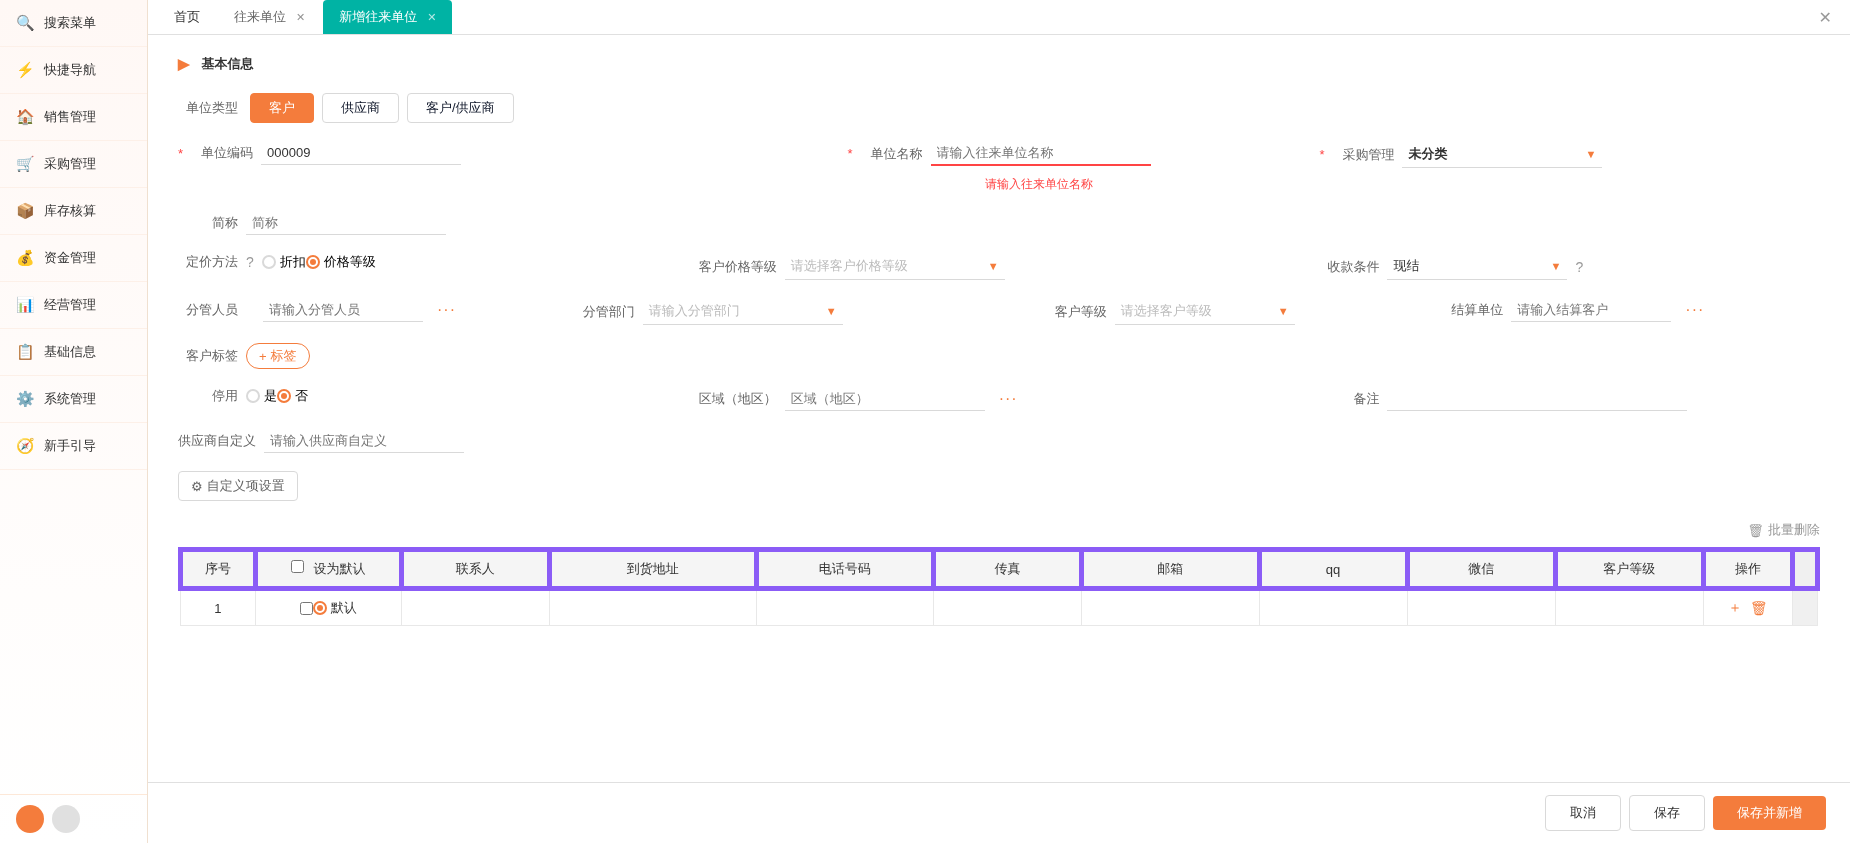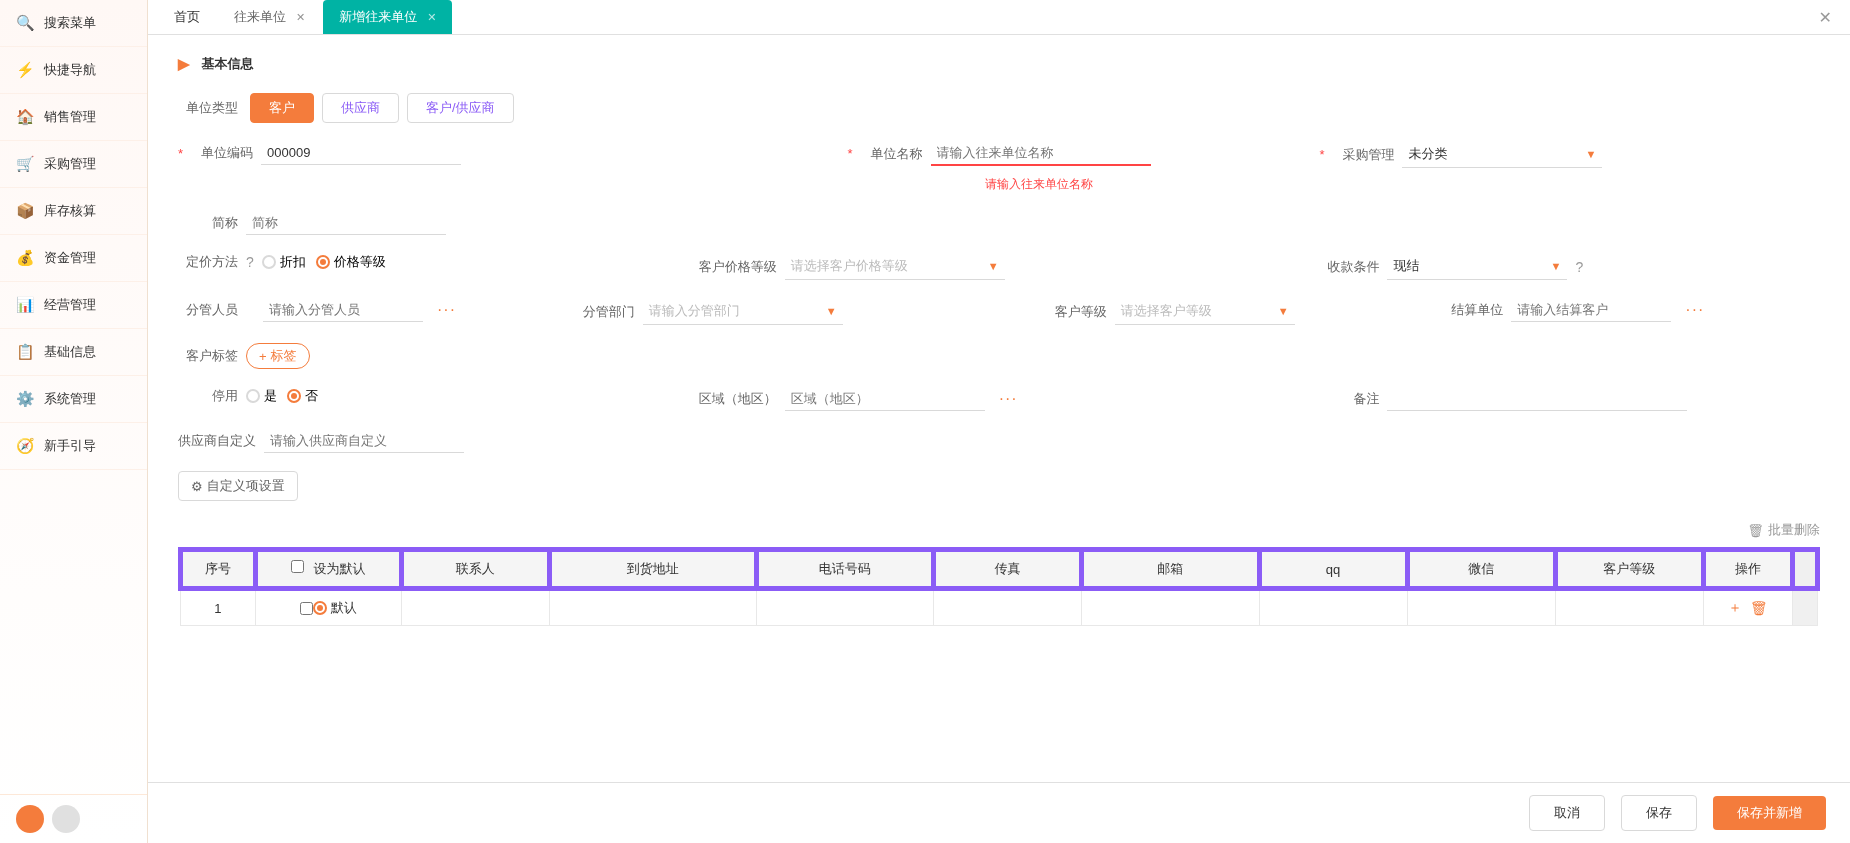--- a/index.html
+++ b/index.html
@@ -138,21 +138,21 @@
 
     
     .type-btn-group { display: flex; gap: 8px; align-items: center; }
     .type-btn {
       padding: 5px 18px;
       border-radius: 4px;
       border: 1px solid #d9d9d9;
       background: #fff;
       cursor: pointer;
       font-size: 13px;
-      color: #8b5cf6;
+      color: #0f172a;
     }
     .type-btn.active { background: #f47c3c; color: #fff; border-color: #f47c3c; }
 
     
     .select-field {
       display: flex;
       align-items: center;
       border: none;
       border-bottom: 1px solid #d9d9d9;
       padding: 4px 6px;
@@ -160,21 +160,21 @@
       cursor: pointer;
       background: transparent;
       justify-content: space-between;
       gap: 4px;
     }
     .select-field span.placeholder { color: #bbb; }
     .select-field span.value { color: #333; }
     .select-field .chevron { color: #f47c3c; font-size: 11px; }
 
     
-    .radio-group { display: flex; align-items: flex-start; gap: 10px; }
+    .radio-group { display: flex; align-items: flex-start; }
     .radio-item { display: flex; align-items: center; gap: 4px; cursor: pointer; }
     .radio-circle {
       width: 14px; height: 14px; border-radius: 50%;
       border: 2px solid #d9d9d9;
       display: flex; align-items: center; justify-content: center;
     }
     .radio-circle.checked { border-color: #f47c3c; }
     .radio-circle.checked::after { content: ''; width: 6px; height: 6px; border-radius: 50%; background: #f47c3c; }
 
     
@@ -247,21 +247,21 @@
     }
     .action-icons { display: flex; align-items: center; justify-content: center; gap: 8px; }
     .action-icon { color: #f47c3c; cursor: pointer; font-size: 14px; }
     .scrollbar-col { width: 8px; background: #f0f0f0; }
 
     
     .footer {
       display: flex;
       align-items: center;
       justify-content: flex-end;
-      gap: 16px;
+      gap: 8px;
       padding: 12px 24px;
       background: #fff;
       border-top: 1px solid #e0e0e0;
     }
     .btn-cancel {
       padding: 8px 24px;
       border: 1px solid #d9d9d9;
       background: #fff;
       border-radius: 4px;
       cursor: pointer;
@@ -391,21 +391,21 @@
           <label>单位名称</label>
           <input type="text" class="error-input" style="width: 220px; border-bottom: 2px solid rgb(255, 68, 68);" placeholder="请输入往来单位名称">
         </div>
         <div style="margin-left: 80px; margin-top: 2px;">
           <span class="error-msg">请输入往来单位名称</span>
         </div>
       </div>
       <div class="form-field">
         <span class="required-star">*</span>
         <label>采购管理</label>
-        <div class="select-field" style="width: 200px;">
+        <div class="select-field" style="width: 200px; font-weight: bold;">
           <span class="value">未分类</span>
           <span class="chevron">▼</span>
         </div>
       </div>
     </div>
 
     <div class="form-row">
       <div class="form-field">
         <label style="min-width:60px; text-align:right;">简称</label>
         <input type="text" style="width: 200px;" placeholder="简称">

